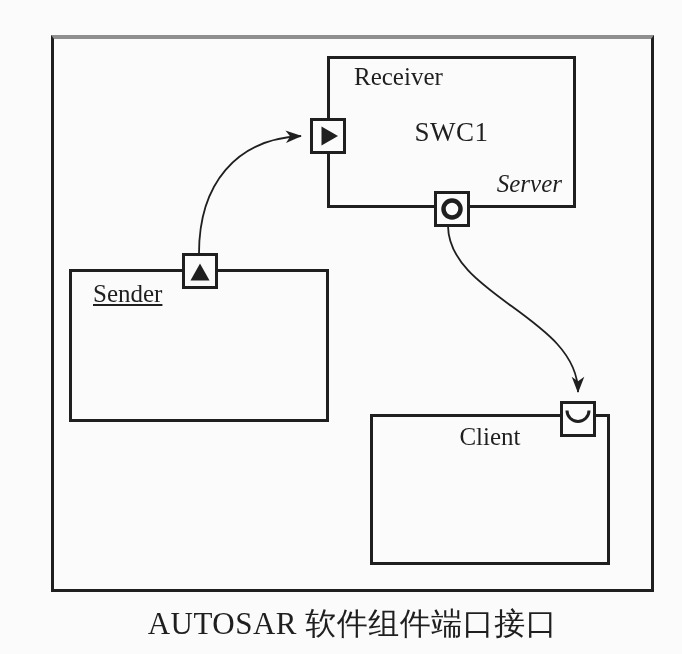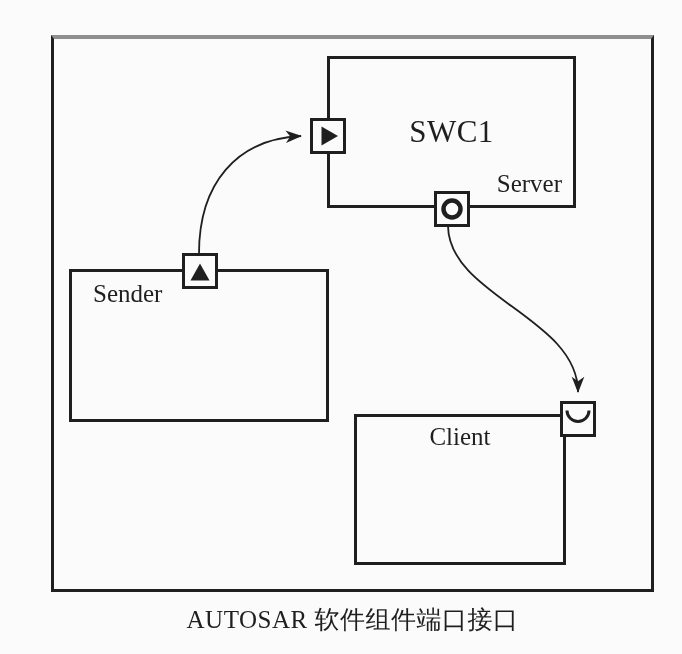--- a/index.html
+++ b/index.html
@@ -28,67 +28,68 @@
   }
   .swc-box {
     position: absolute;
     box-sizing: border-box;
     border: 3px solid #1f1f1f;
     background: #fbfbfb;
     color: #1f1f1f;
   }
   .swc1 { left: 327px; top: 56px;  width: 249px; height: 152px; }
   .swc2 { left: 69px;  top: 269px; width: 260px; height: 153px; }
-  .swc3 { left: 354px; top: 414px; width: 212px; height: 151px; text-align: right; }
+  .swc3 { left: 370px; top: 414px; width: 240px; height: 151px; text-align: right; }
   .swc-name {
     position: absolute;
     left: 50%;
     top: 50%;
     transform: translate(-50%, -50%);
-    font-size: 31px;
+    font-size: 27px;
     letter-spacing: 0.5px;
     white-space: nowrap;
   }
   .port-label {
     position: absolute;
     font-size: 25px;
     white-space: nowrap;
   }
   .label-receiver { left: 24px; top: 4px; }
-  .label-server   { right: 11px; bottom: 7px; }
-  .label-sender   { left: 21px; top: 8px; }
+  .label-server   { right: 11px; bottom: 7px; font-style: italic; }
+  .label-sender   { left: 21px; top: 8px; text-decoration: underline; }
   .label-client   { left: 50%; transform: translateX(-50%); top: 6px; }
   svg.overlay {
     position: absolute;
     left: 0;
     top: 0;
     width: 682px;
     height: 654px;
     pointer-events: none;
   }
   .caption {
     position: absolute;
     left: 51px;
     top: 603px;
     width: 603px;
     text-align: center;
-    font-size: 25px;
+    font-size: 31px;
     color: #1f1f1f;
     letter-spacing: 0.5px;
     white-space: nowrap;
   }
 </style>
 </head>
 <body>
 
 <div class="canvas">
 
   <div class="frame"></div>
 
   <div class="swc-box swc1">
+    <span class="port-label label-receiver">Receiver</span>
     <span class="swc-name">SWC1</span>
     <span class="port-label label-server">Server</span>
   </div>
 
   <div class="swc-box swc2">
     <span class="port-label label-sender">Sender</span>
   </div>
 
   <div class="swc-box swc3">
     <span class="port-label label-client">Client</span>

